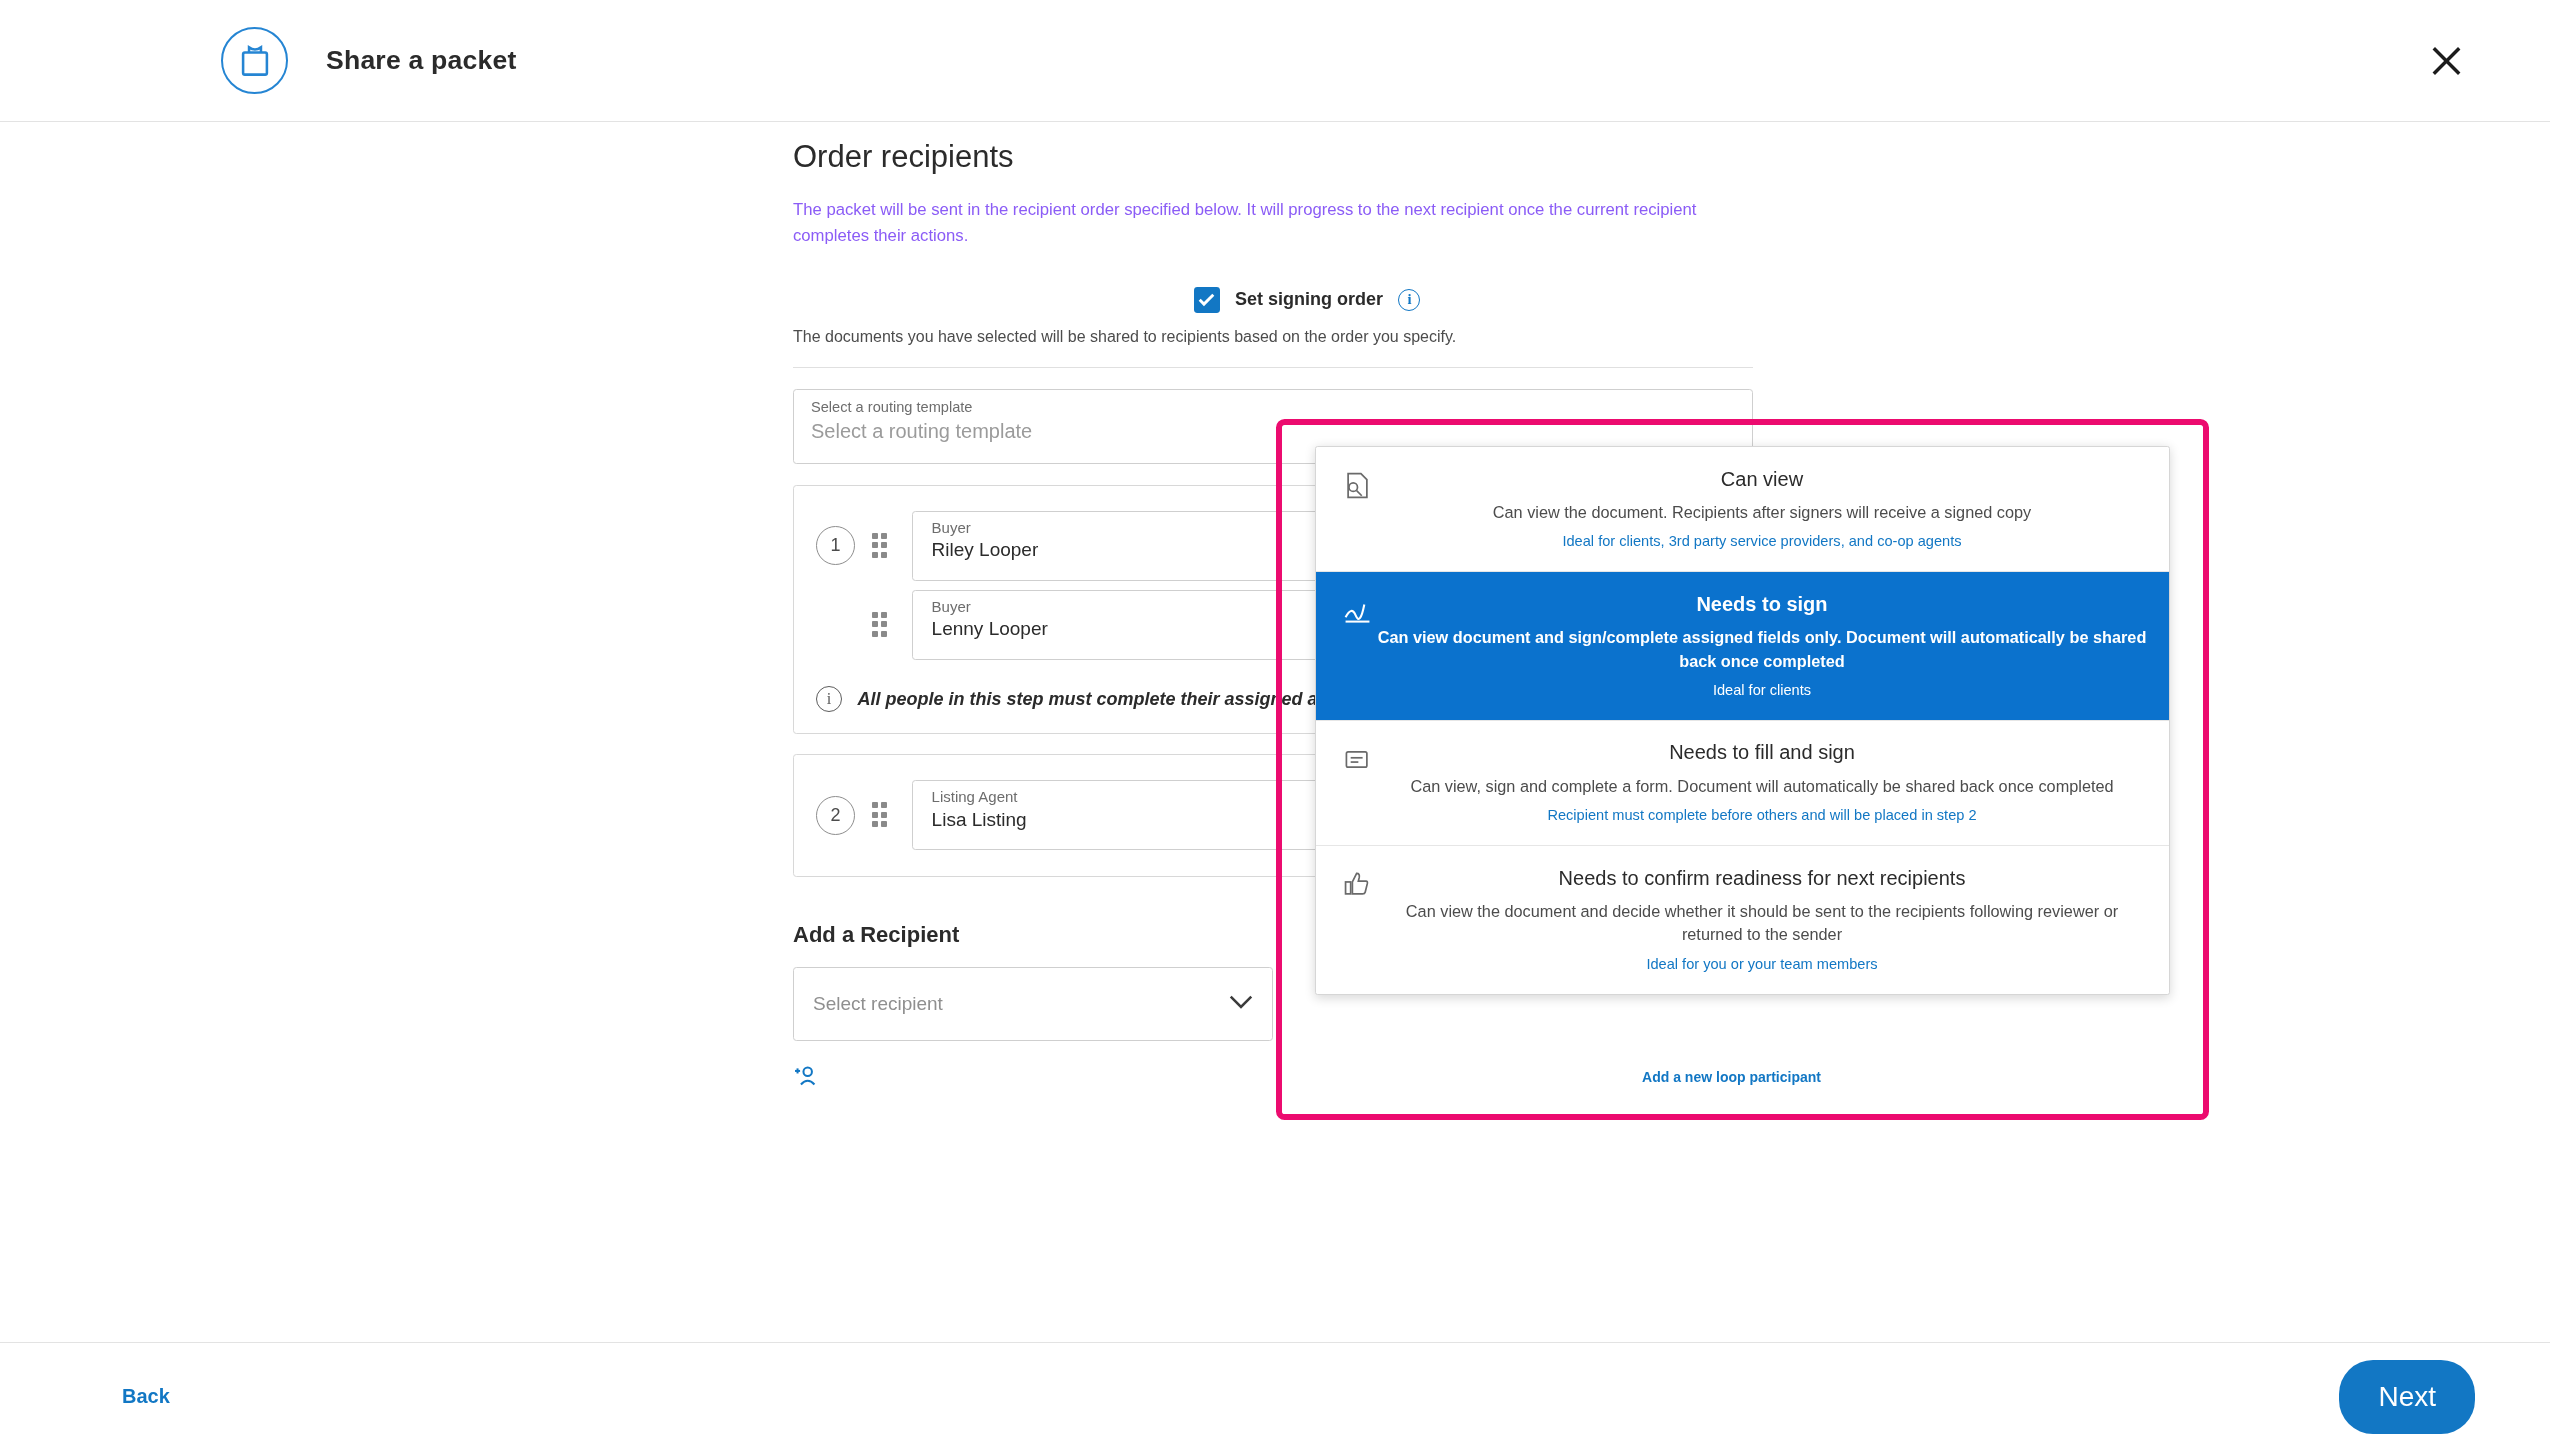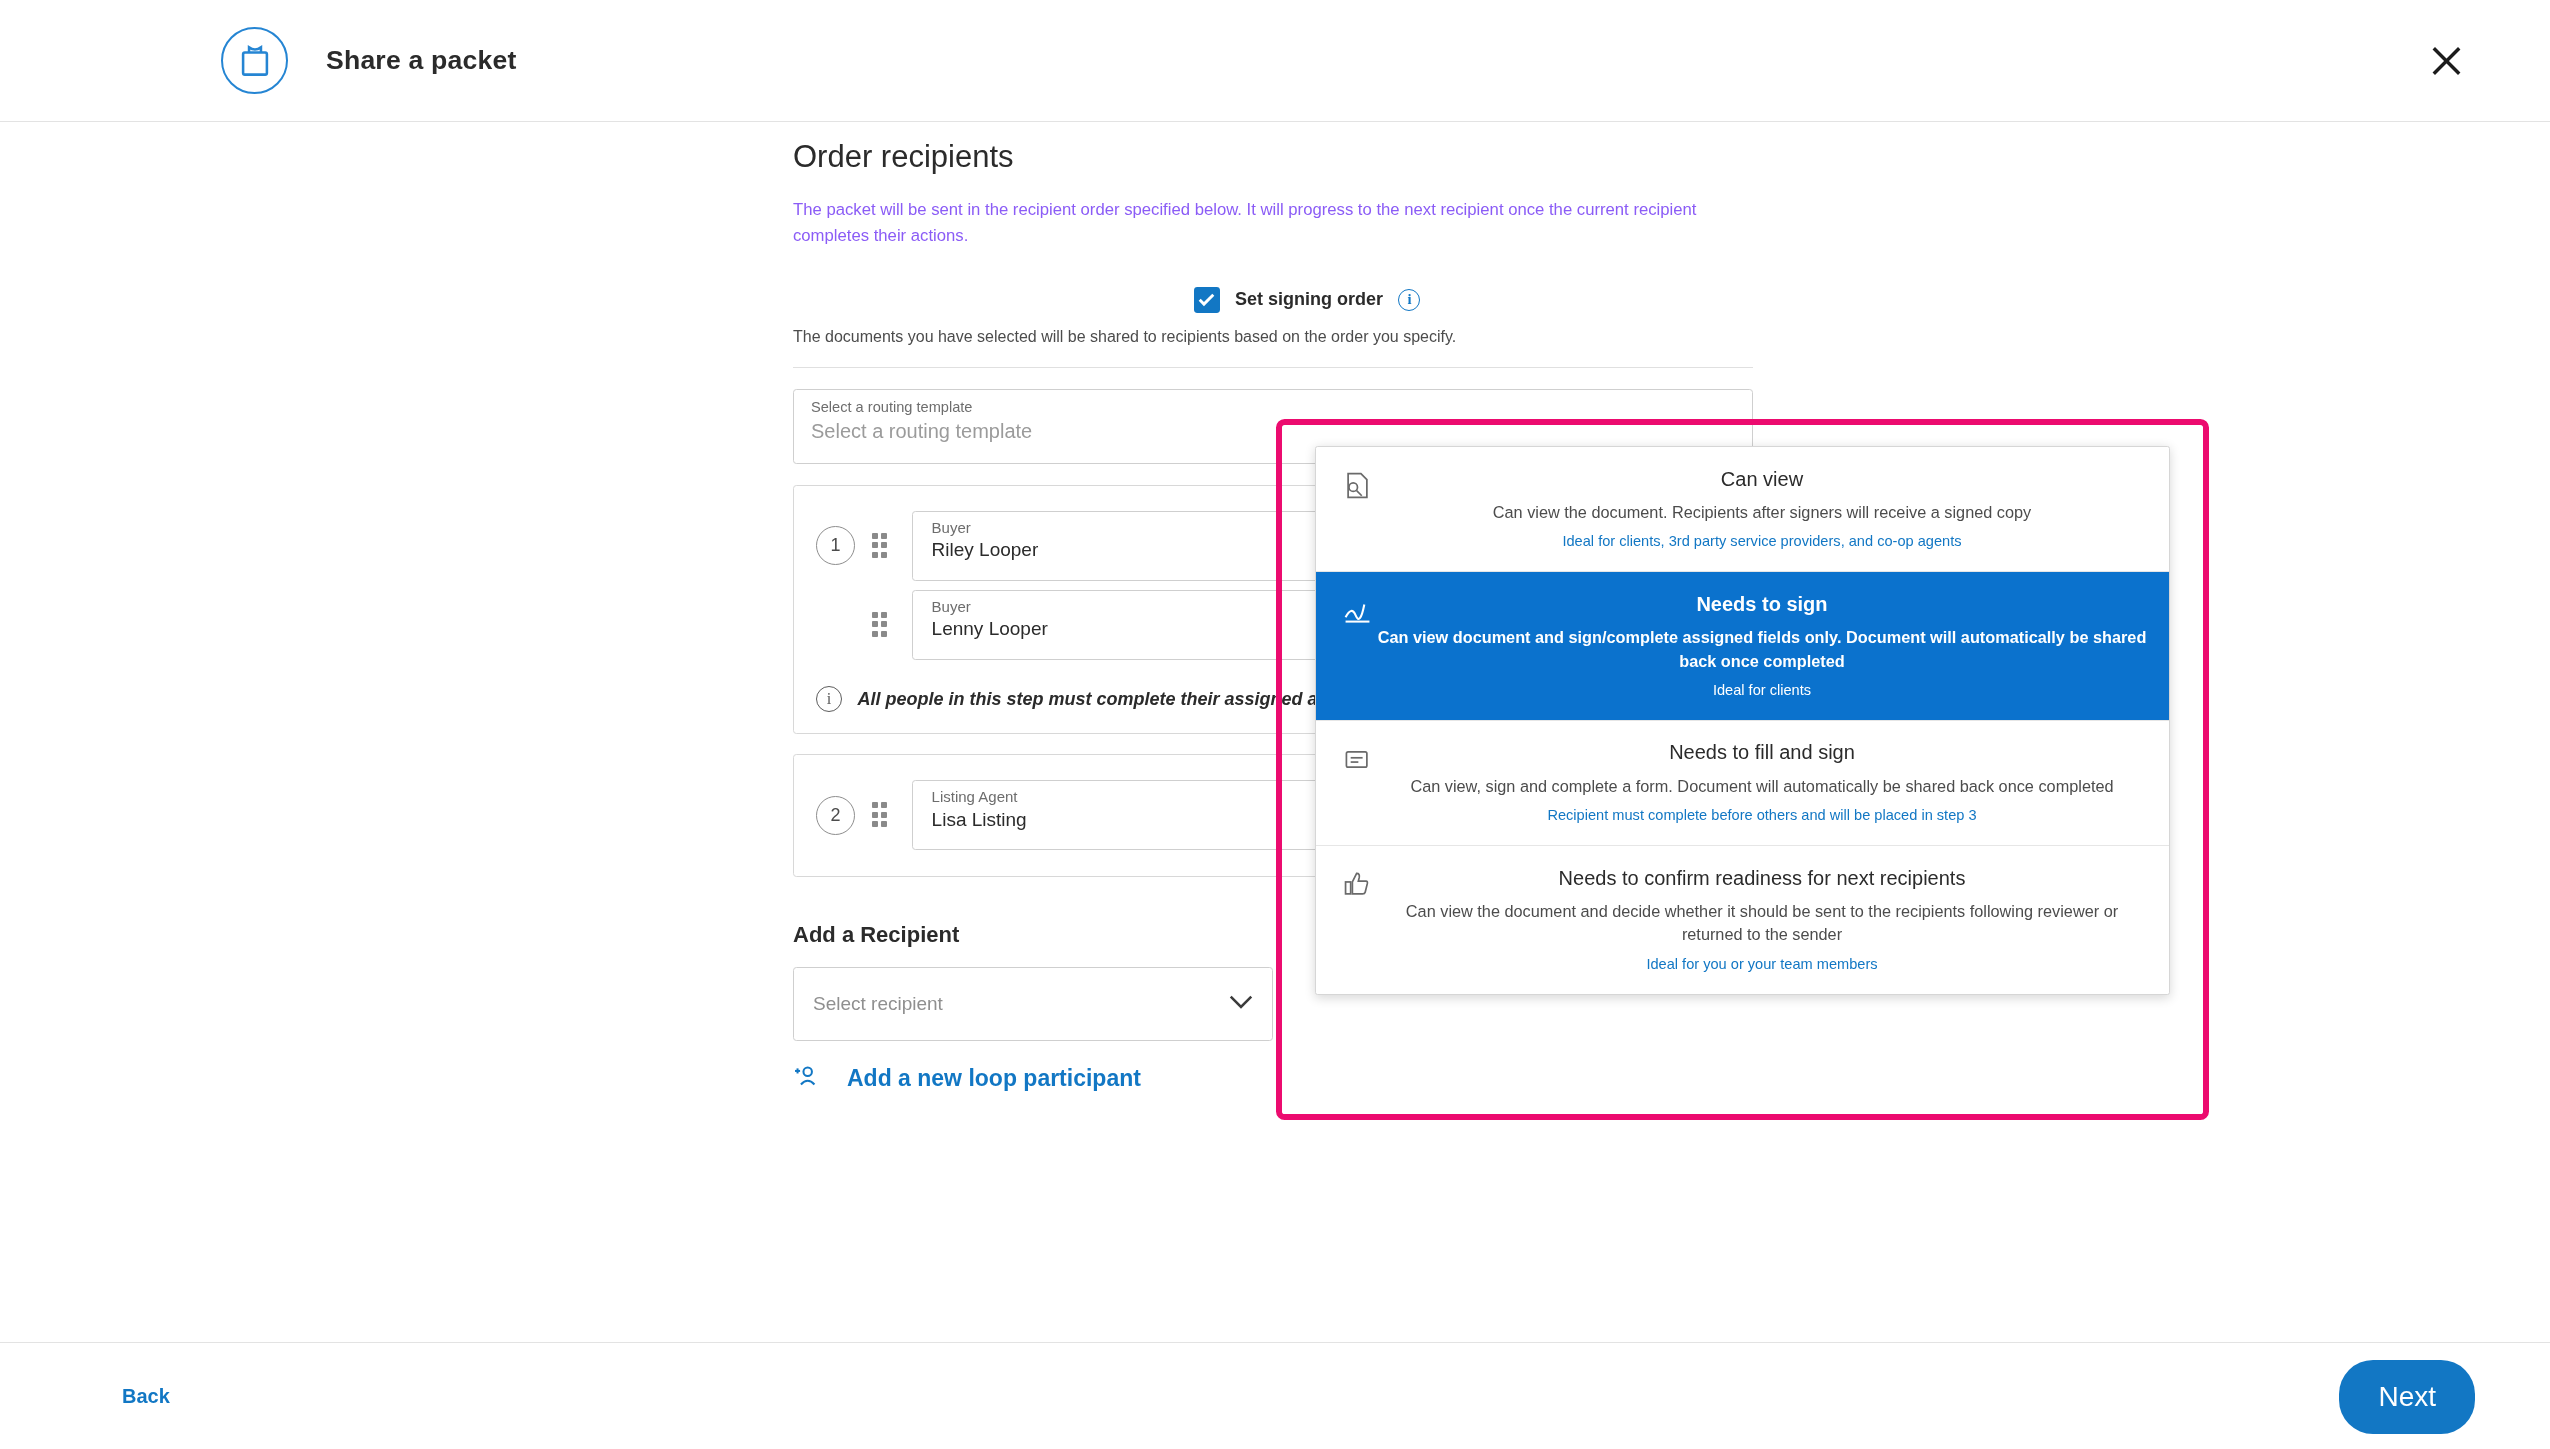--- a/index.html
+++ b/index.html
@@ -226,25 +226,26 @@
     position: relative;
     display: flex; align-items: center;
     padding: 0 51px 0 19px;
     font-size: 19px;
     color: #8f8f8f;
     cursor: pointer;
     background: #fff;
   }
   .add-new-link {
     margin-top: 24px;
-    display: flex; align-items: center; gap: 28px;
-    font-size: 23px;
+    display: flex; align-items: center; gap: 17px;
+    font-size: 14px;
     color: #1277c4;
     font-weight: bold;
     cursor: pointer;
+    justify-content: space-between;
   }
 
   
   .footer {
     position: absolute;
     left: 0; top: 1342px;
     width: 2550px; height: 108px;
     background: #ffffff;
     border-top: 1.7px solid #e3e3e3;
     display: flex; align-items: center;
@@ -501,21 +502,21 @@
       <div class="dd-icon">
         <svg width="29" height="29" viewBox="0 0 34 34">
           <rect x="4" y="8" width="24" height="18" rx="2" fill="none" stroke="#6a6a6a" stroke-width="2"></rect>
           <line x1="9" y1="15" x2="23" y2="15" stroke="#6a6a6a" stroke-width="2"></line>
           <line x1="9" y1="20" x2="18" y2="20" stroke="#6a6a6a" stroke-width="2"></line>
         </svg>
       </div>
       <div class="dd-body">
         <div class="dd-title">Needs to fill and sign</div>
         <div class="dd-desc">Can view, sign and complete a form. Document will automatically be shared back once completed</div>
-        <div class="dd-hint">Recipient must complete before others and will be placed in step 3</div>
+        <div class="dd-hint">Recipient must complete before others and will be placed in step 2</div>
       </div>
     </div>
 
     <div class="dd-item">
       <div class="dd-icon">
         <svg width="29" height="29" viewBox="0 0 34 34">
           <path d="M11 14 l5 -10 q4 0 3 5 l-1 4 h9 q2 0 1.5 3 l-2.5 10 q-.5 2 -3 2 h-12 z" fill="none" stroke="#6a6a6a" stroke-width="2"></path>
           <rect x="3" y="14" width="6" height="14" fill="none" stroke="#6a6a6a" stroke-width="2"></rect>
         </svg>
       </div>

